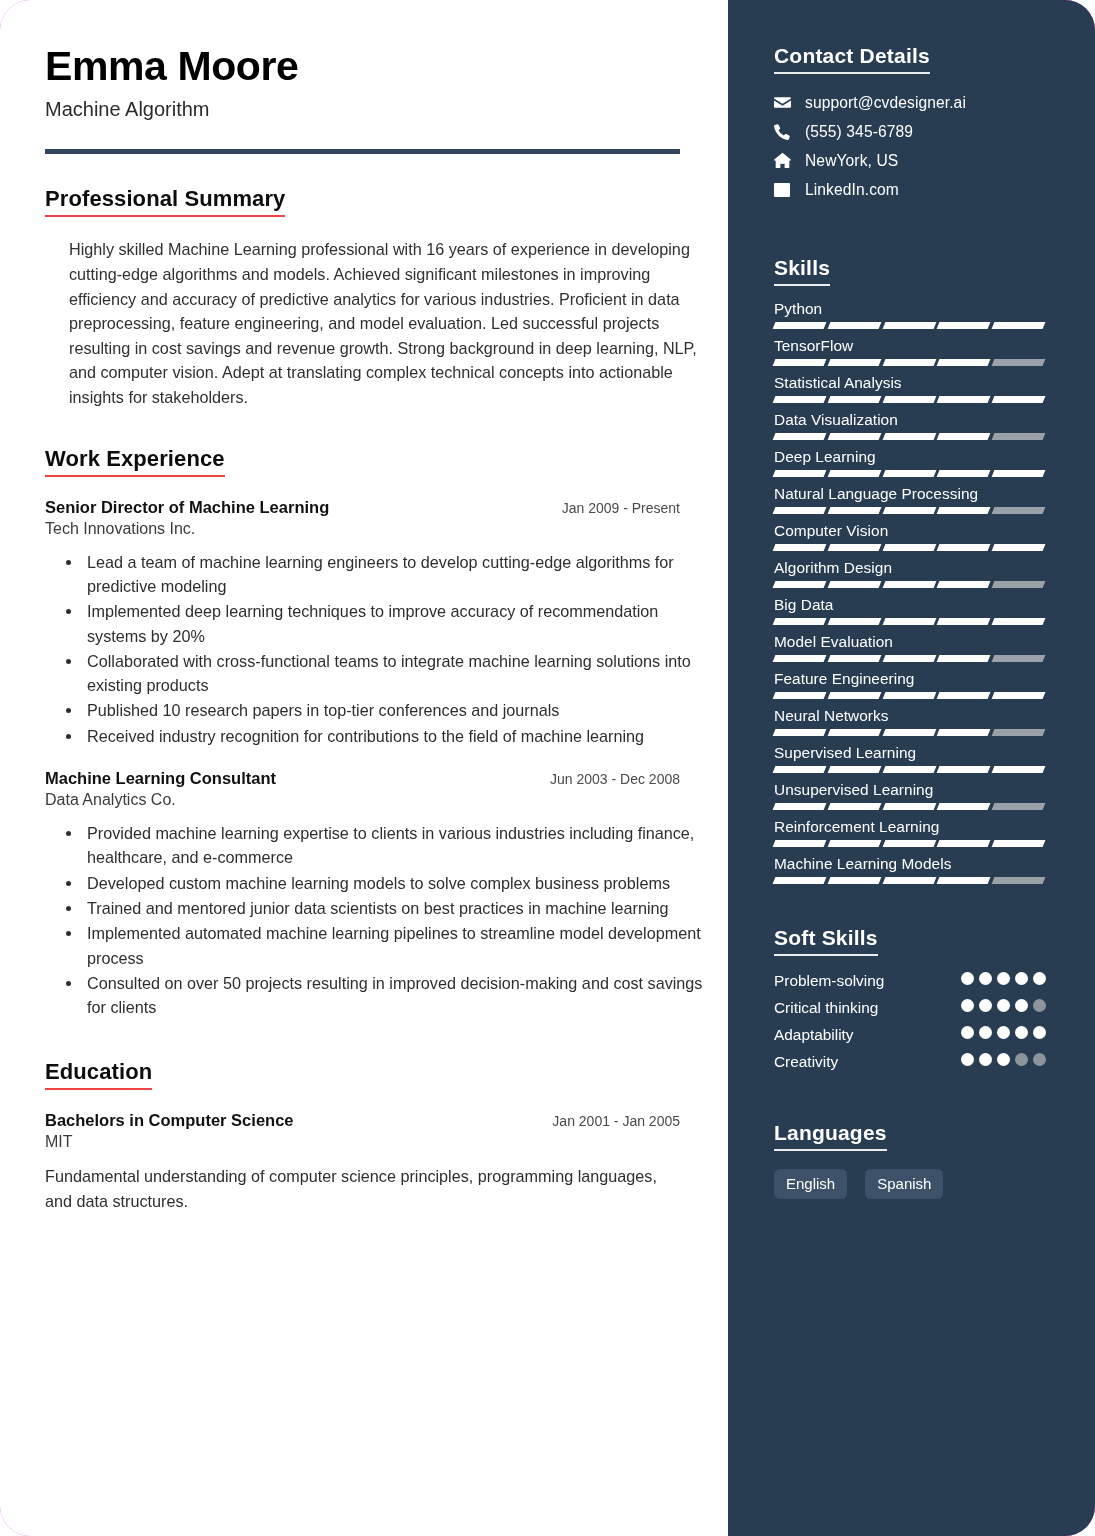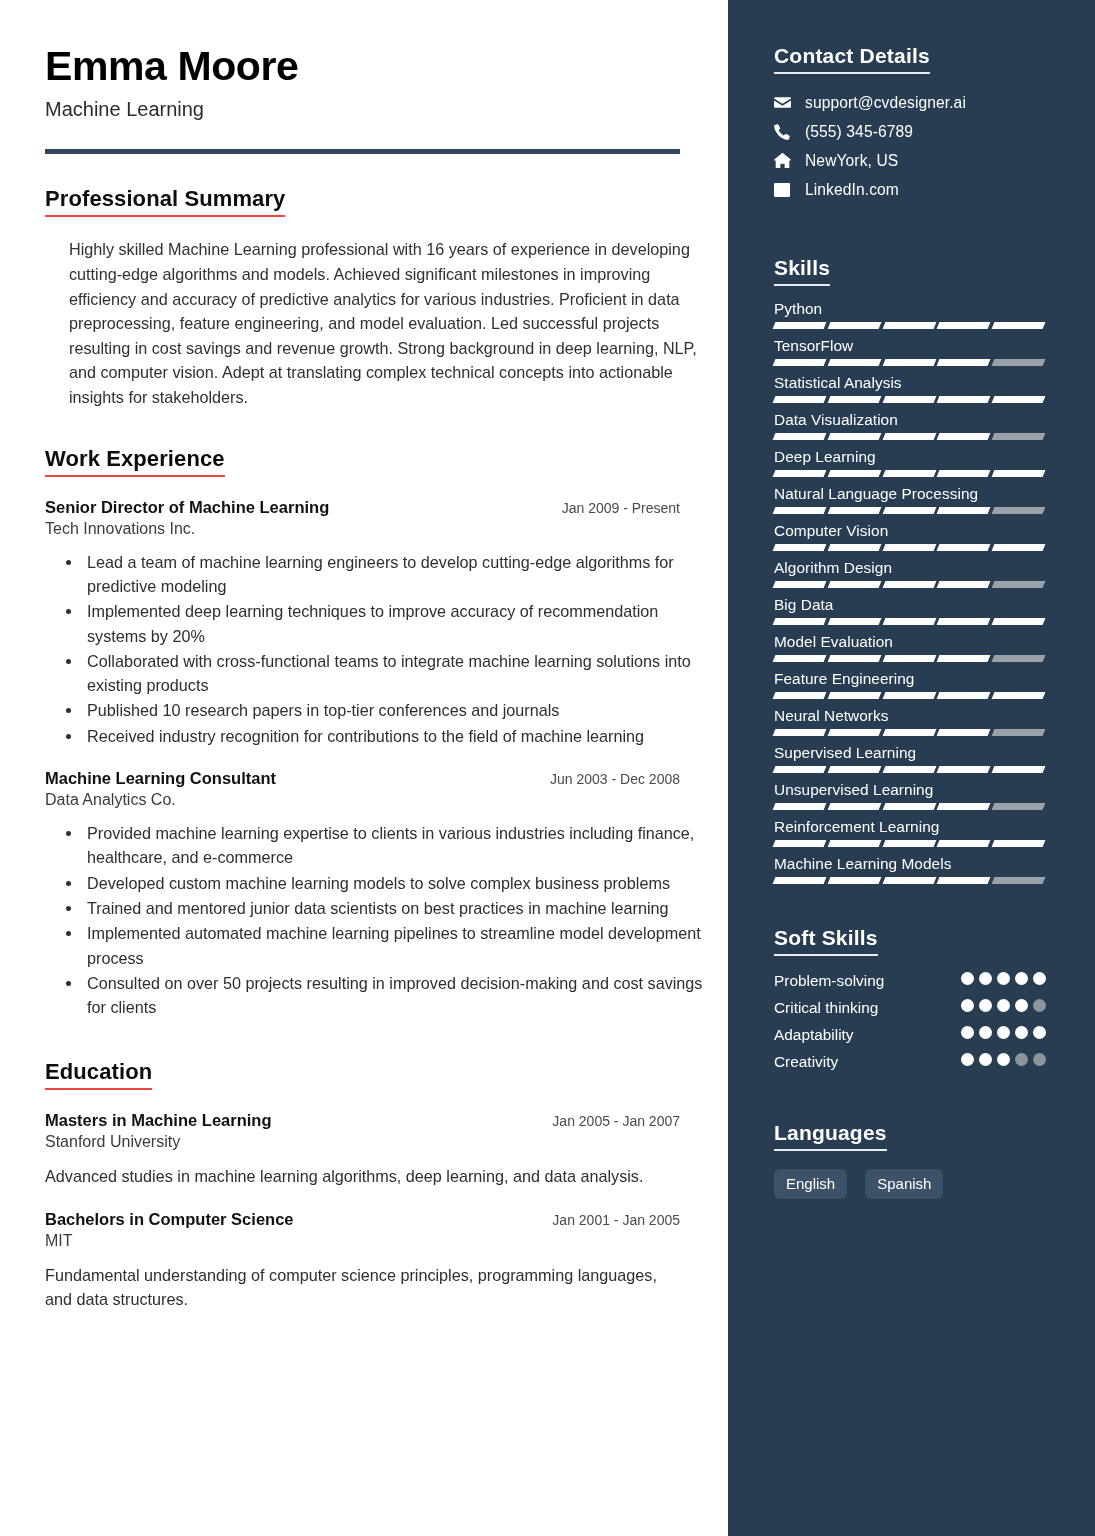--- a/index.html
+++ b/index.html
@@ -12,20 +12,21 @@
     -webkit-font-smoothing: antialiased;
   }
 
   .page {
     position: relative;
     width: 1095px;
     height: 1536px;
     background: #d946ef;
     overflow: hidden;
     display: flex;
+    border-radius: 30px;
   }
 
   
   .main {
     width: 728px;
     height: 100%;
     padding: 44px 48px 0 45px;
     background: #ffffff;
   }
 
@@ -224,21 +225,21 @@
 </style>
 </head>
 <body>
 
 <div class="page">
 
   <div class="main">
 
     <div>
       <div class="cv-name">Emma Moore</div>
-      <div class="cv-role">Machine Learning</div>
+      <div class="cv-role">Machine Algorithm</div>
       <div class="head-rule"></div>
     </div>
 
     <div class="section">
       <div class="sec-title">Professional Summary</div>
       <p class="summary-text">Highly skilled Machine Learning professional with 16 years of experience in developing cutting-edge algorithms and models. Achieved significant milestones in improving efficiency and accuracy of predictive analytics for various industries. Proficient in data preprocessing, feature engineering, and model evaluation. Led successful projects resulting in cost savings and revenue growth. Strong background in deep learning, NLP, and computer vision. Adept at translating complex technical concepts into actionable insights for stakeholders.</p>
     </div>
 
     <div class="section work">
       <div class="sec-title">Work Experience</div>
@@ -272,28 +273,20 @@
             </ul>
           </div>
         </div>
     </div>
 
     <div class="section edu">
       <div class="sec-title">Education</div>
       <div id="edu-entries">
           <div class="entry">
             <div class="entry-head">
-              <span class="entry-title">Masters in Machine Learning</span>
-              <span class="entry-date">Jan 2005 - Jan 2007</span>
-            </div>
-            <div class="entry-org">Stanford University</div>
-            <p class="edu-desc">Advanced studies in machine learning algorithms, deep learning, and data analysis.</p>
-          </div>
-          <div class="entry">
-            <div class="entry-head">
               <span class="entry-title">Bachelors in Computer Science</span>
               <span class="entry-date">Jan 2001 - Jan 2005</span>
             </div>
             <div class="entry-org">MIT</div>
             <p class="edu-desc">Fundamental understanding of computer science principles, programming languages, and data structures.</p>
           </div>
         </div>
     </div>
 
   </div>

